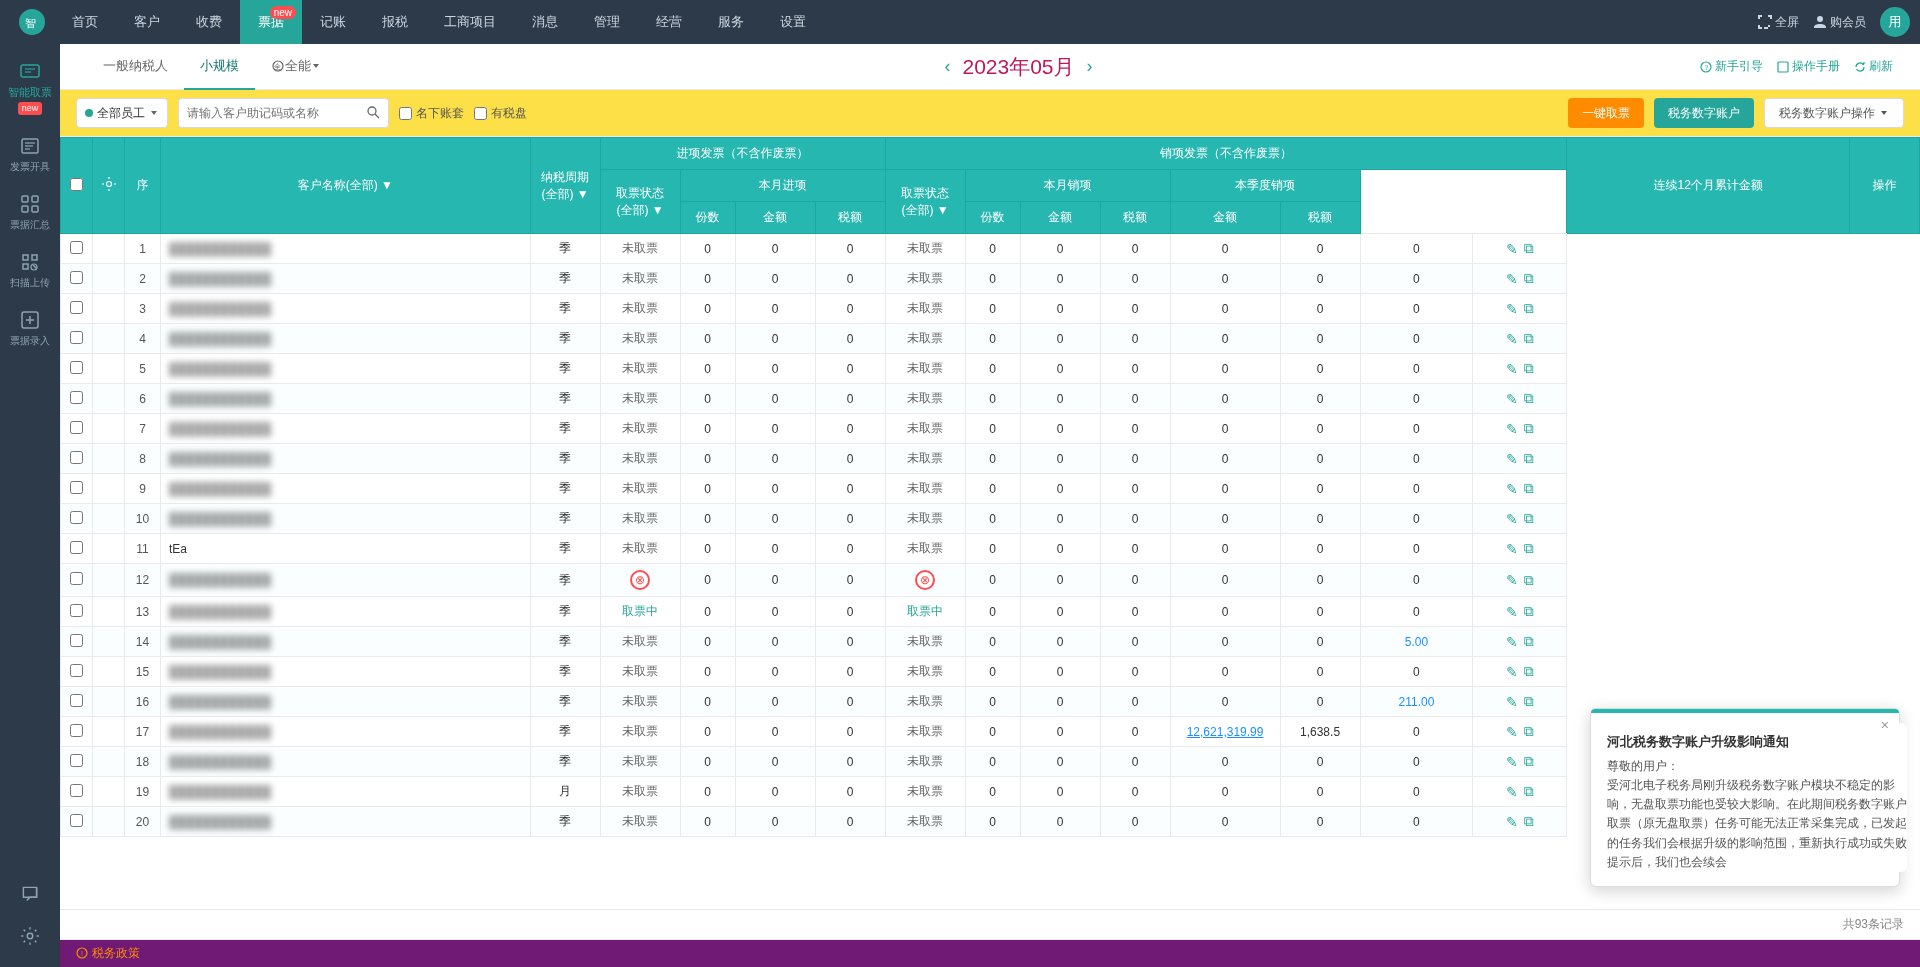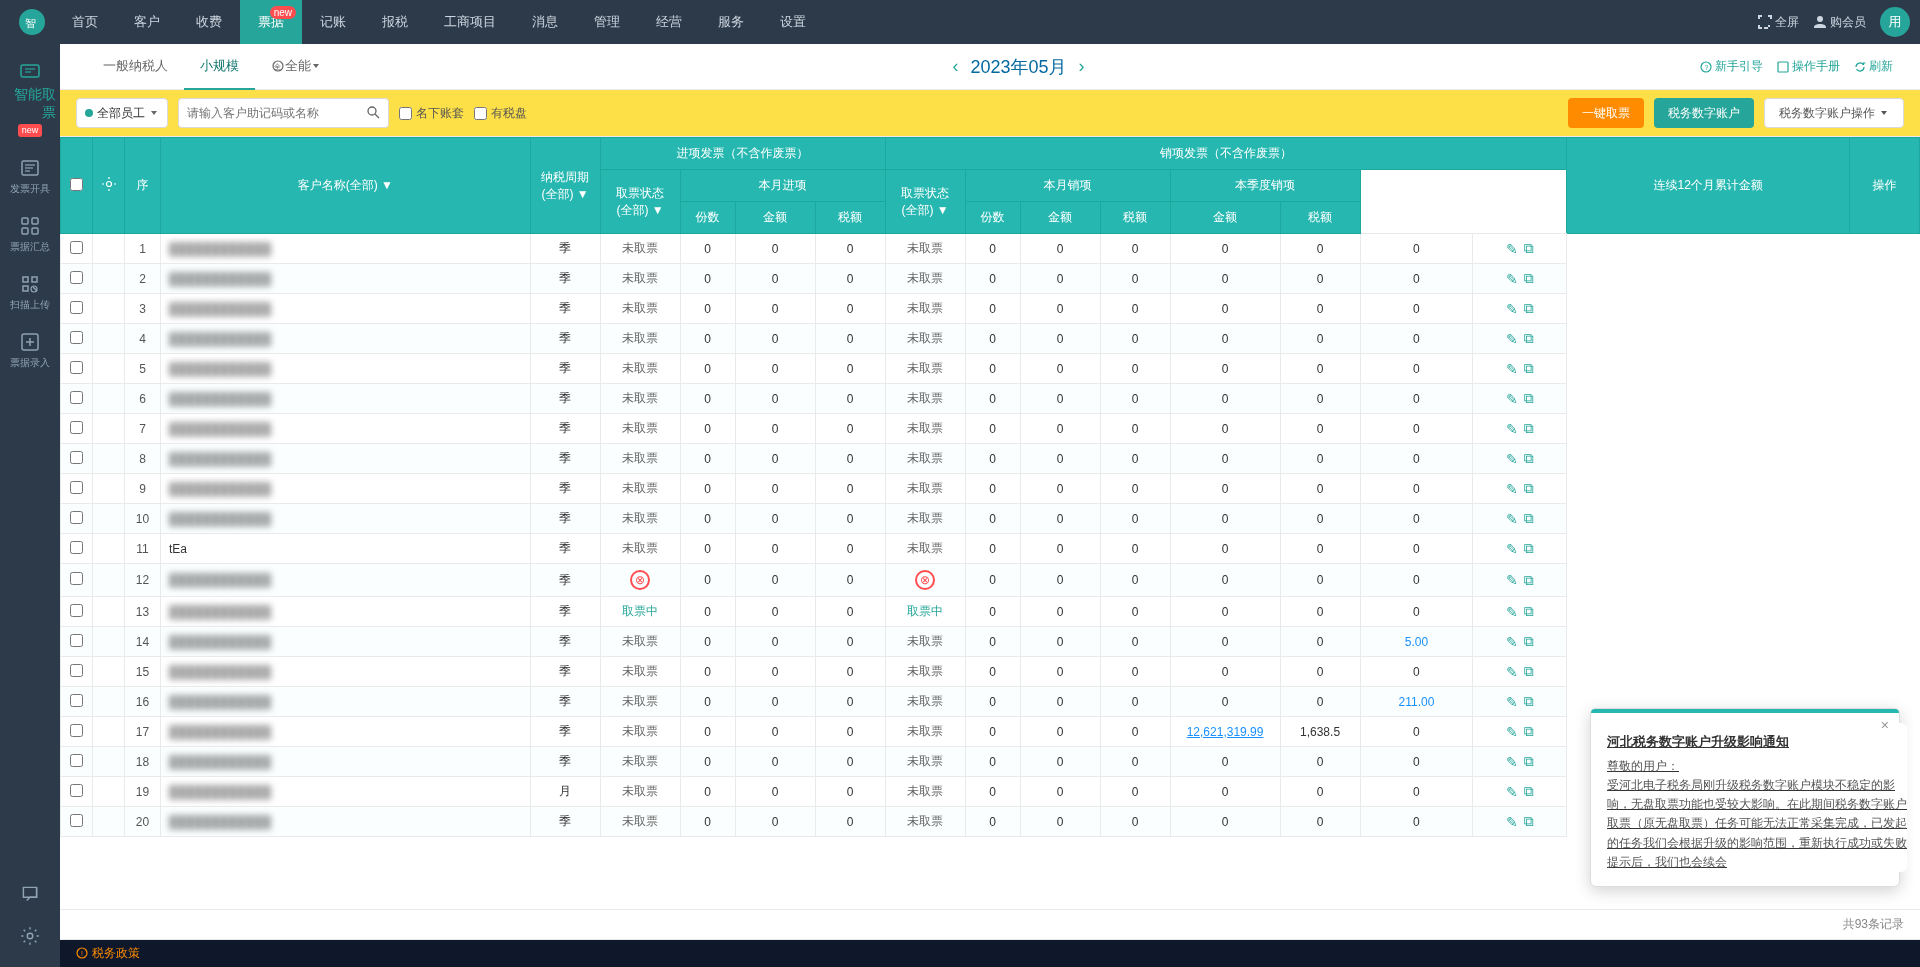--- a/index.html
+++ b/index.html
@@ -145,21 +145,21 @@
 
 <div class="main-layout">
 
   <div class="sidebar">
     <div class="sidebar-item active">
       <svg width="22" height="22" viewBox="0 0 22 22" fill="currentColor">
         <rect x="2" y="5" width="18" height="12" rx="2" fill="none" stroke="currentColor" stroke-width="1.5"></rect>
         <line x1="6" y1="9" x2="16" y2="9" stroke="currentColor" stroke-width="1.2"></line>
         <line x1="6" y1="12" x2="12" y2="12" stroke="currentColor" stroke-width="1.2"></line>
       </svg>
-      <span style="font-size:14px;text-align:right;line-height:1.3;">智能取票</span>
+      <span style="font-size:11px;text-align:center;line-height:1.3;">智能取票</span>
       <span class="sidebar-new">new</span>
     </div>
     <div class="sidebar-item">
       <svg width="22" height="22" viewBox="0 0 22 22" fill="currentColor">
         <rect x="3" y="4" width="16" height="14" rx="1.5" fill="none" stroke="currentColor" stroke-width="1.5"></rect>
         <line x1="6" y1="8" x2="16" y2="8" stroke="currentColor" stroke-width="1.2"></line>
         <line x1="6" y1="11" x2="14" y2="11" stroke="currentColor" stroke-width="1.2"></line>
         <line x1="6" y1="14" x2="11" y2="14" stroke="currentColor" stroke-width="1.2"></line>
       </svg>
       <span style="font-size:10px;text-align:center;line-height:1.3;">发票开具</span>
@@ -222,21 +222,21 @@
             <text x="3" y="10" font-size="7" fill="#666">全</text>
           </svg>
         <span>全能</span>
         <svg width="10" height="10" viewBox="0 0 10 10" fill="#666">
             <path d="M2 3l3 4 3-4z"></path>
           </svg>
       </div>
 
       <div style="flex:1;display:flex;justify-content:center;align-items:center;">
         <button style="background:none;border:none;cursor:pointer;color:#26a69a;font-size:18px;">‹</button>
-        <span style="font-size:18px;color:#0369a1;padding:0 12px;font-weight:500;">2023年05月</span>
+        <span style="font-size:21px;color:#be185d;padding:0 12px;font-weight:500;">2023年05月</span>
         <button style="background:none;border:none;cursor:pointer;color:#26a69a;font-size:18px;">›</button>
       </div>
 
       <div class="sub-tabs-right">
         <span>
           <svg width="12" height="12" viewBox="0 0 12 12" fill="#26a69a">
               <circle cx="6" cy="6" r="5" fill="none" stroke="#26a69a" stroke-width="1.2"></circle>
               <text x="4.5" y="9" font-size="7" fill="#26a69a">?</text>
             </svg>
           <span>新手引导</span>
@@ -931,34 +931,34 @@
       </div>
     </td>
   </tr>
           </tbody>
       </table>
       <div style="position:relative;">
 
         <div class="notification-popup" style="position: fixed; right: 20px; bottom: 80px; width: 310px; background: rgb(255, 255, 255); border: 1px solid rgb(221, 221, 221); border-radius: 6px; box-shadow: rgba(0, 0, 0, 0.18) 0px 4px 16px; padding: 14px 16px; z-index: 200;">
           <div class="popup-top-bar"></div>
           <div class="notification-close">×</div>
-          <div class="notification-popup" style="position:static;box-shadow:none;border:none;padding:10px 0 0 0;text-decoration:underline;">
+          <div class="notification-popup" style="position:static;box-shadow:none;border:none;padding:10px 0 0 0;">
             <div class="title">河北税务数字账户升级影响通知</div>
             <div class="body-text">尊敬的用户：</div>
             <div class="body-text">受河北电子税务局刚升级税务数字账户模块不稳定的影响，无盘取票功能也受较大影响。在此期间税务数字账户取票（原无盘取票）任务可能无法正常采集完成，已发起的任务我们会根据升级的影响范围，重新执行成功或失败提示后，我们也会续会</div>
           </div>
         </div>
       </div>
     </div>
 
     <div class="table-footer">
       <span>共93条记录</span>
     </div>
 
-    <div style="background:#0f172a;border-top:1px solid #e8eaec;padding:5px 16px;font-size:12px;">
+    <div style="background:#701a75;border-top:1px solid #e8eaec;padding:5px 16px;font-size:12px;">
       <span style="color:#ff8c00;cursor:pointer;display:inline-flex;align-items:center;gap:4px;">
         <svg width="12" height="12" viewBox="0 0 12 12" fill="#ff8c00">
             <circle cx="6" cy="6" r="5" fill="none" stroke="#ff8c00" stroke-width="1.2"></circle>
             <text x="5" y="9" font-size="7" fill="#ff8c00">!</text>
           </svg>
         <span>税务政策</span>
       </span>
     </div>
   </div>
 </div>

